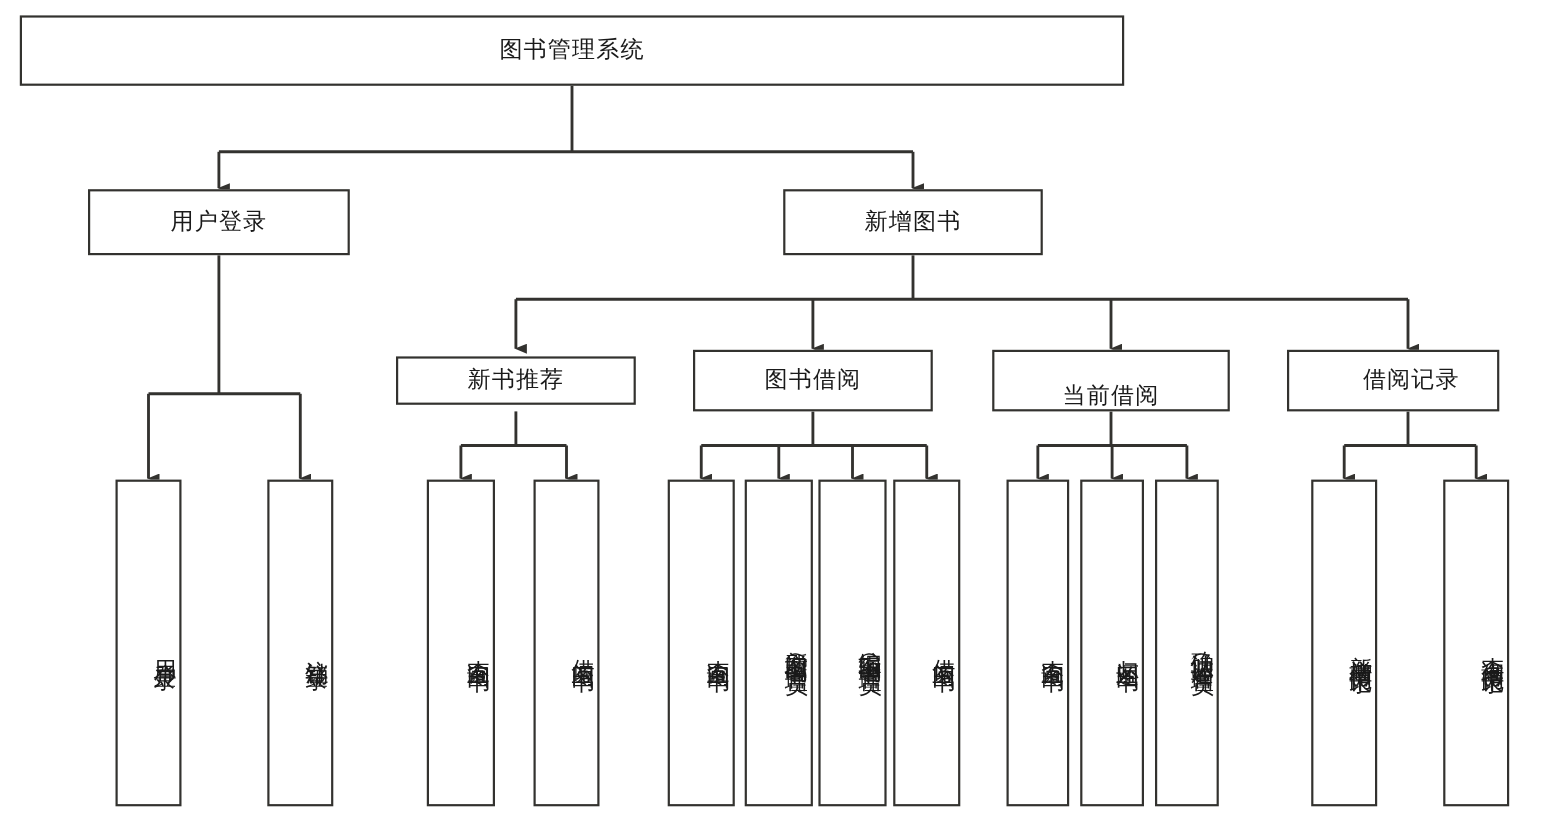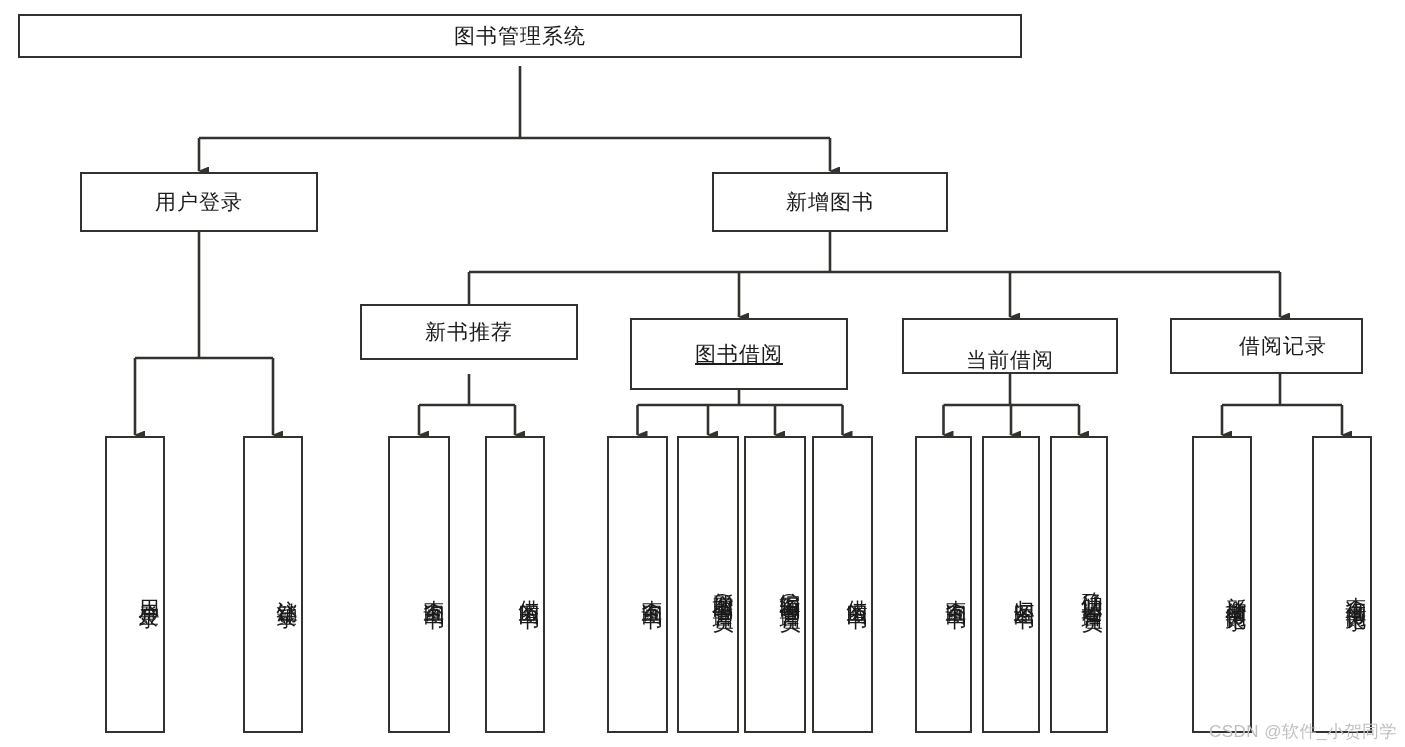--- a/index.html
+++ b/index.html
@@ -123,33 +123,33 @@
         <g>
           <path d="M1280,374 L1280,405"></path>
           <path d="M1222,405 L1342,405"></path>
           <path d="M1222,405 L1222,435" marker-end="url(#arrowhead)"></path>
           <path d="M1342,405 L1342,435" marker-end="url(#arrowhead)"></path>
         </g>
       </g>
   </svg>
 
   <div id="nodes-layer">
-      <div class="node horizontal" style="left: 18px; top: 14px; width: 1004px; height: 44px;">
+      <div class="node horizontal" style="left: 18px; top: 14px; width: 1004px; height: 64px;">
         <span class="lbl">图书管理系统</span>
       </div>
       <div class="node horizontal" style="left: 80px; top: 172px; width: 238px; height: 60px;">
         <span class="lbl">用户登录</span>
       </div>
       <div class="node horizontal" style="left: 712px; top: 172px; width: 236px; height: 60px;">
         <span class="lbl">新增图书</span>
       </div>
-      <div class="node horizontal" style="left: 360px; top: 304px; width: 218px; height: 56px;">
+      <div class="node horizontal" style="left: 360px; top: 324px; width: 218px; height: 44px;">
         <span class="lbl">新书推荐</span>
       </div>
-      <div class="node horizontal" style="left: 630px; top: 318px; width: 218px; height: 72px; text-decoration: underline;">
+      <div class="node horizontal" style="left: 630px; top: 318px; width: 218px; height: 56px;">
         <span class="lbl">图书借阅</span>
       </div>
       <div class="node horizontal" style="left: 902px; top: 318px; width: 216px; height: 56px; align-items: flex-end;">
         <span class="lbl">当前借阅</span>
       </div>
       <div class="node horizontal" style="left: 1170px; top: 318px; width: 193px; height: 56px; padding-left: 33px;">
         <span class="lbl">借阅记录</span>
       </div>
       <div class="node vertical" style="left: 105px; top: 436px; width: 60px; height: 297px;">
         <span class="lbl">用户登录</span>
@@ -185,14 +185,13 @@
         <span class="lbl">确认归还（管理员）</span>
       </div>
       <div class="node vertical" style="left: 1192px; top: 436px; width: 60px; height: 297px;">
         <span class="lbl">新增借阅记录</span>
       </div>
       <div class="node vertical" style="left: 1312px; top: 436px; width: 60px; height: 297px;">
         <span class="lbl">查询借阅记录</span>
       </div>
     </div>
 
-  <div id="watermark">CSDN @软件_小贺同学</div>
 </div>
 
 </body></html>

